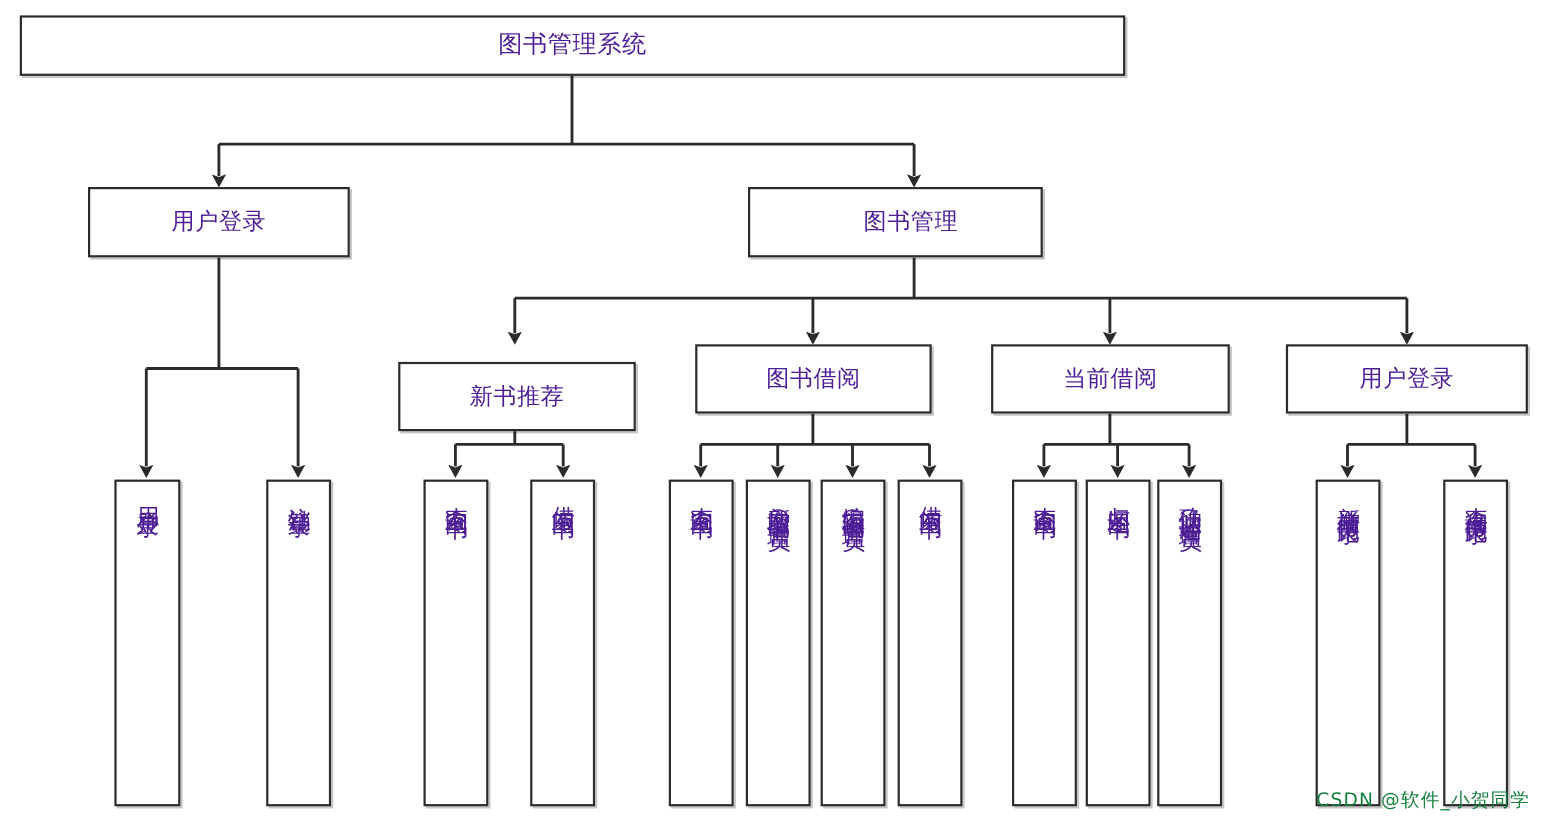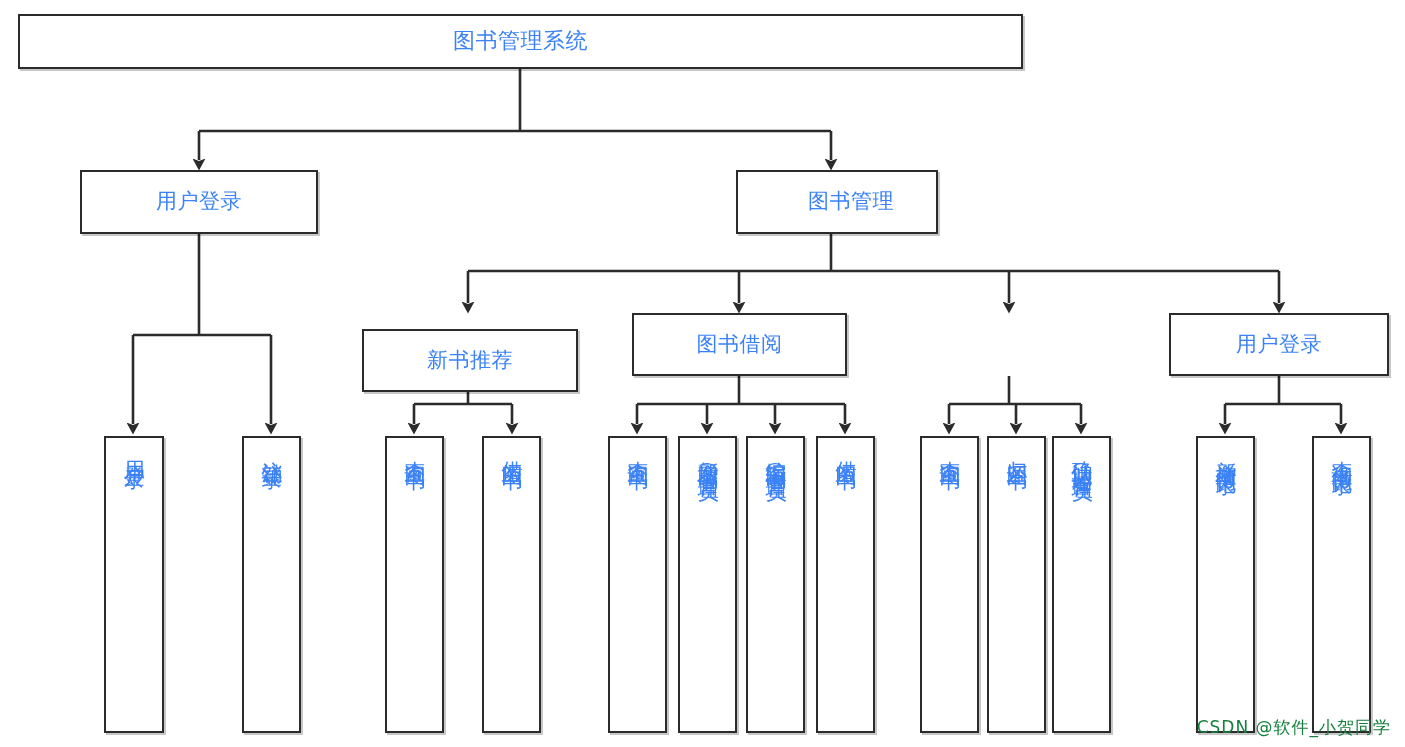--- a/index.html
+++ b/index.html
@@ -14,21 +14,21 @@
   svg.wires{position:absolute;left:0;top:0;width:1405px;height:747px;pointer-events:none;}
   .node{
     position:absolute;
     box-sizing:border-box;
     background:#ffffff;
     border:2.5px solid #2b2b2b;
     box-shadow:2px 2px 0 rgba(0,0,0,0.22);
     display:flex;
     align-items:center;
     justify-content:center;
-    color:#3b82f6;
+    color:#4c1d95;
   }
   .node .lbl{
     display:block;
     line-height:1.12;
     letter-spacing:0.5px;
     white-space:nowrap;
   }
   
   .node.h .lbl{font-size:21px;}
   .node.root .lbl{font-size:22px;}
@@ -108,29 +108,32 @@
     </g>
   </svg>
 
   <div class="node h root" style="left:18px;top:14px;width:1005px;height:55px;">
     <span class="lbl">图书管理系统</span>
   </div>
 
   <div class="node h" style="left:80px;top:170px;width:238px;height:64px;">
     <span class="lbl">用户登录</span>
   </div>
-  <div class="node h" style="left:736px;top:170px;width:202px;height:64px;padding-left:28px;">
+  <div class="node h" style="left:680px;top:170px;width:268px;height:64px;padding-left:28px;">
     <span class="lbl">图书管理</span>
   </div>
 
   <div class="node h" style="left:362px;top:329px;width:216px;height:63px;">
     <span class="lbl">新书推荐</span>
   </div>
   <div class="node h" style="left:632px;top:313px;width:215px;height:63px;">
     <span class="lbl">图书借阅</span>
+  </div>
+  <div class="node h" style="left:901px;top:313px;width:217px;height:63px;">
+    <span class="lbl">当前借阅</span>
   </div>
   <div class="node h" style="left:1169px;top:313px;width:220px;height:63px;">
     <span class="lbl">用户登录</span>
   </div>
 
   <div class="node v" style="left:104px;top:436px;width:60px;height:297px;">
     <span class="lbl">用户登录</span>
   </div>
   <div class="node v" style="left:242px;top:436px;width:59px;height:297px;">
     <span class="lbl">注销登录</span>

